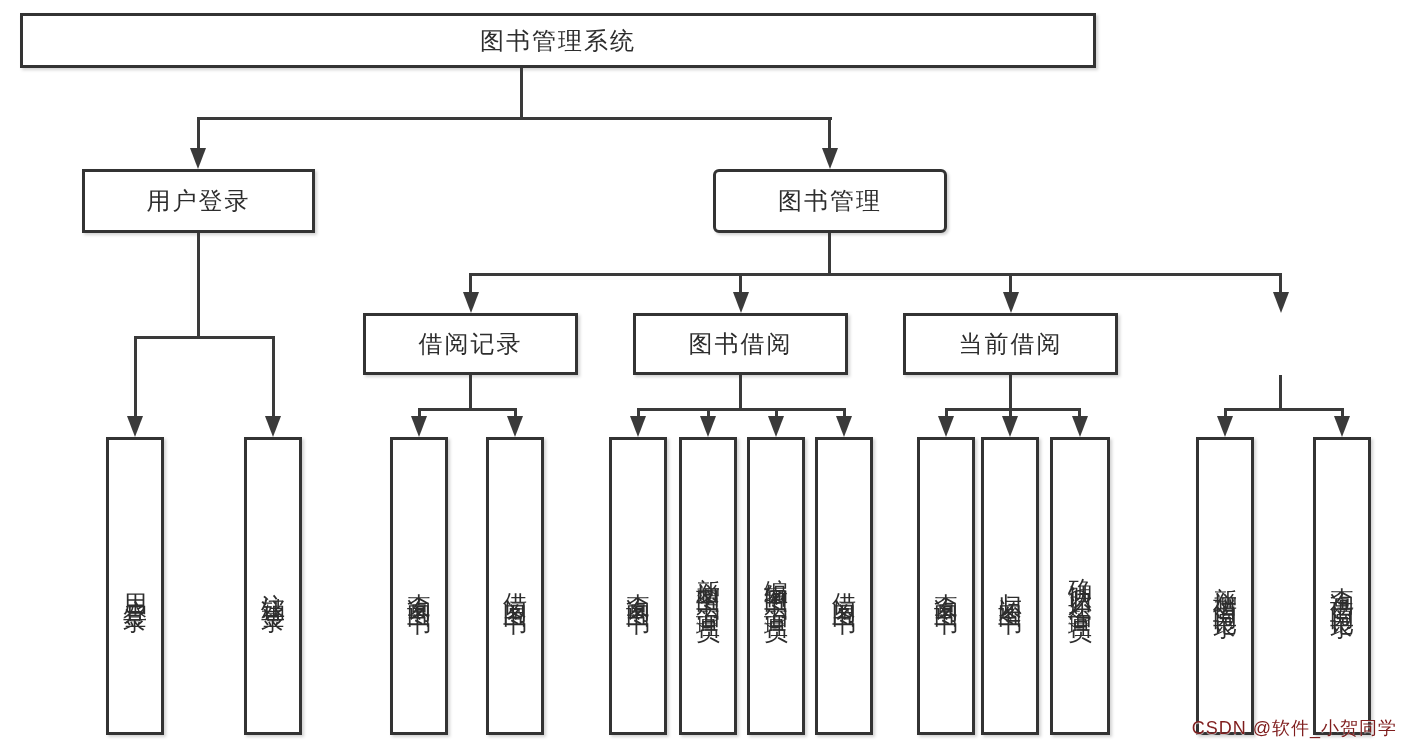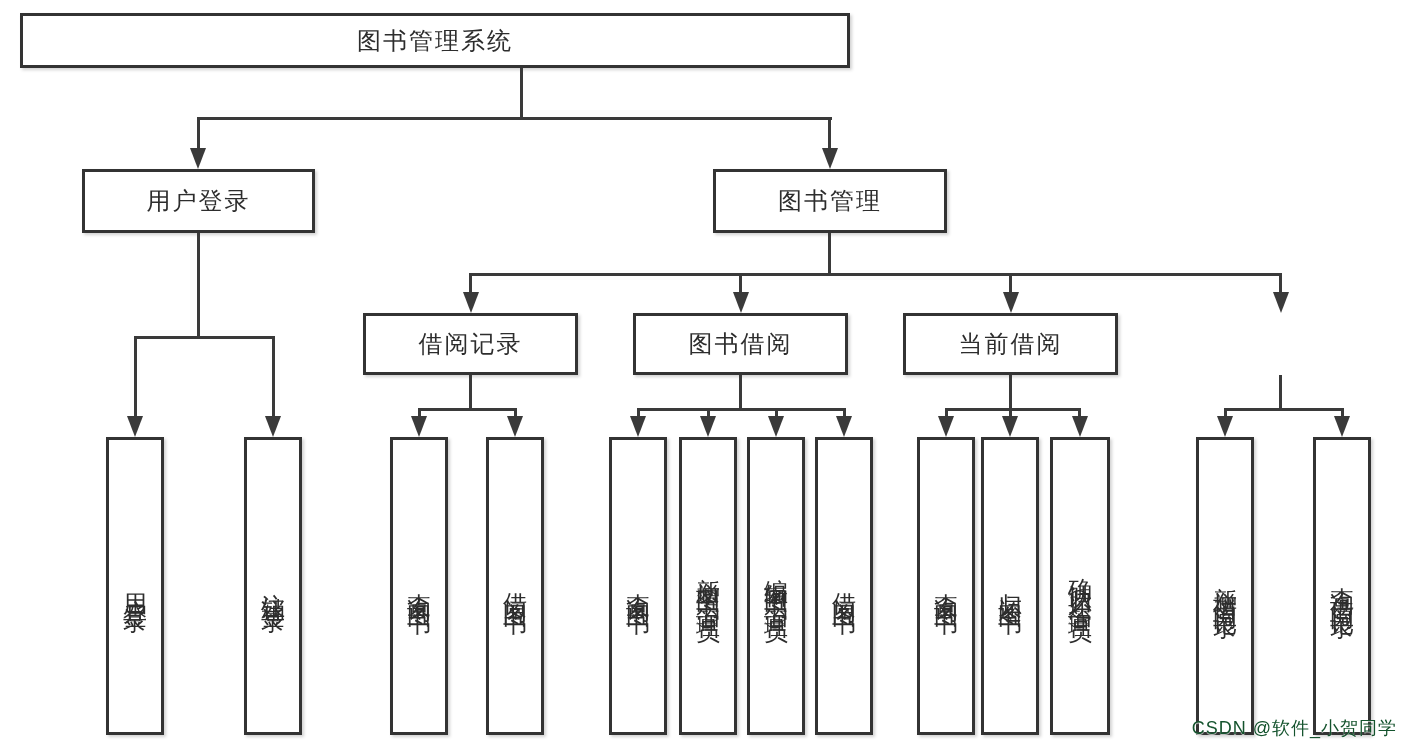--- a/index.html
+++ b/index.html
@@ -46,41 +46,41 @@
     border-right: 8px solid transparent;
     border-top: 21px solid #3a3a3a;
   }
   
   .watermark {
     position: absolute;
     top: 716px;
     right: 8px;
     font-size: 18px;
     letter-spacing: 1px;
-    color: #14532d;
+    color: #7f1d1d;
     z-index: 10;
     text-shadow: 0 1px 1px rgba(255,255,255,0.8);
   }
 </style>
 </head>
 <body>
 
 <div class="canvas">
 
-  <div class="node" style="left:20px; top:13px; width:830px; height:55px;">图书管理系统</div>
+  <div class="node" style="left:20px; top:13px; width:1076px; height:55px;">图书管理系统</div>
 
   <div class="vline" style="left:520px; top:68px; height:52px;"></div>
   <div class="hline" style="left:197px; top:117px; width:635px;"></div>
   <div class="vline" style="left:197px; top:117px; height:32px;"></div>
   <div class="arrow" style="left:190px; top:148px;"></div>
   <div class="vline" style="left:828px; top:117px; height:32px;"></div>
   <div class="arrow" style="left:822px; top:148px;"></div>
 
   <div class="node" style="left:82px; top:169px; width:233px; height:64px;">用户登录</div>
-  <div class="node" style="left:713px; top:169px; width:234px; height:64px;">图书管理</div>
+  <div class="node" style="left:713px; top:169px; width:234px; height:64px;border-radius:6px;">图书管理</div>
 
   <div class="vline" style="left:197px; top:233px; height:106px;"></div>
   <div class="hline" style="left:133.5px; top:336px; width:141px;"></div>
   <div class="vline" style="left:133.5px; top:336px; height:80px;"></div>
   <div class="arrow" style="left:127px; top:416px;"></div>
   <div class="vline" style="left:271.5px; top:336px; height:80px;"></div>
   <div class="arrow" style="left:265px; top:416px;"></div>
 
   <div class="vline" style="left:828px; top:233px; height:43px;"></div>
   <div class="hline" style="left:469px; top:273px; width:813px;"></div>

